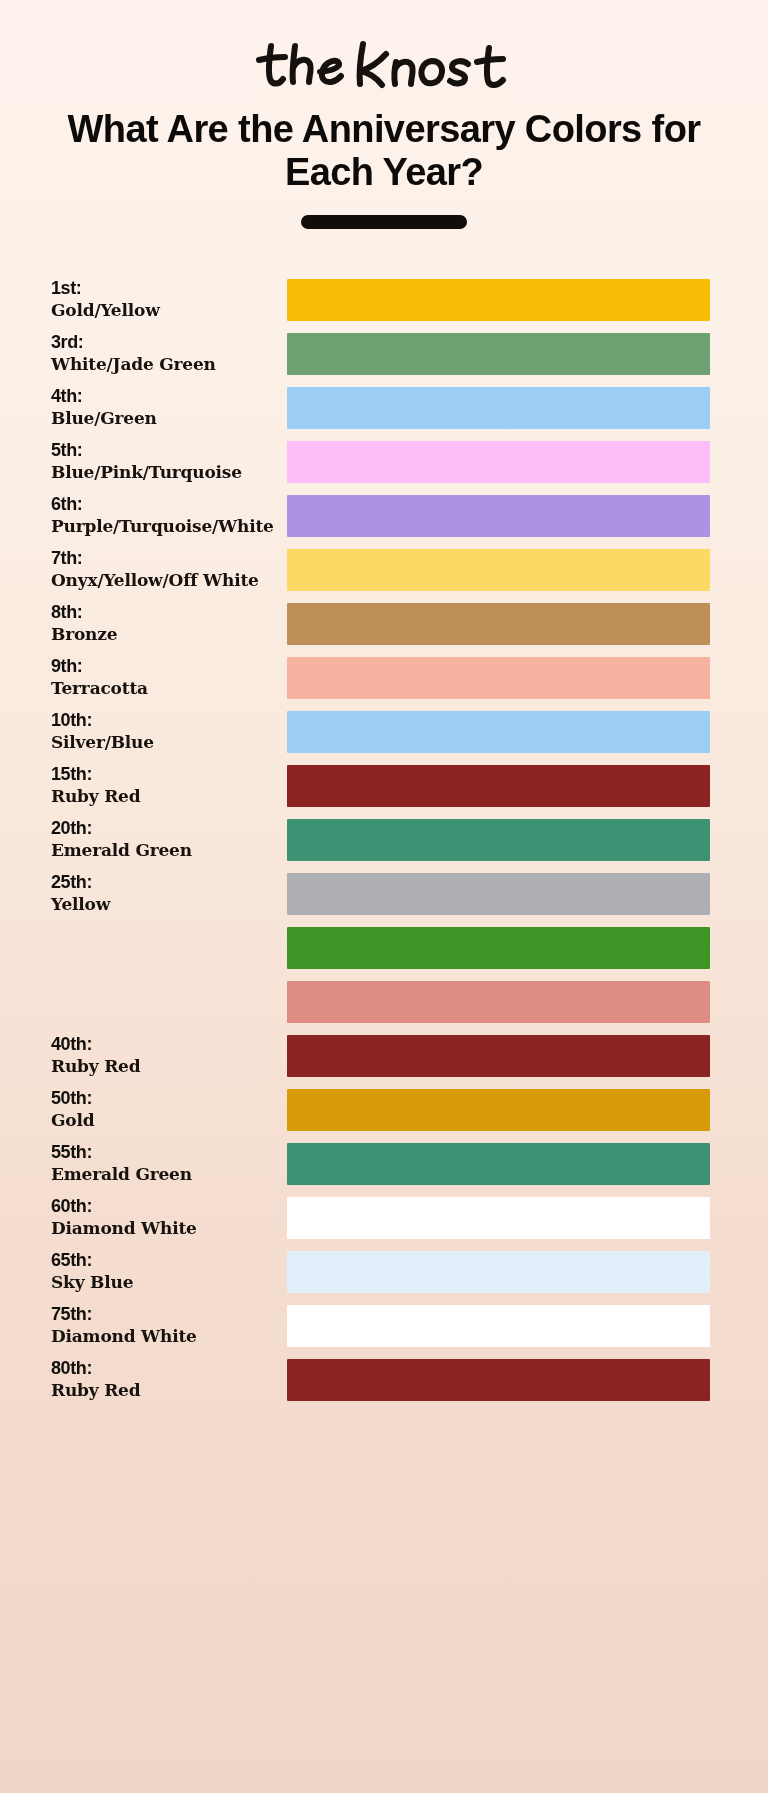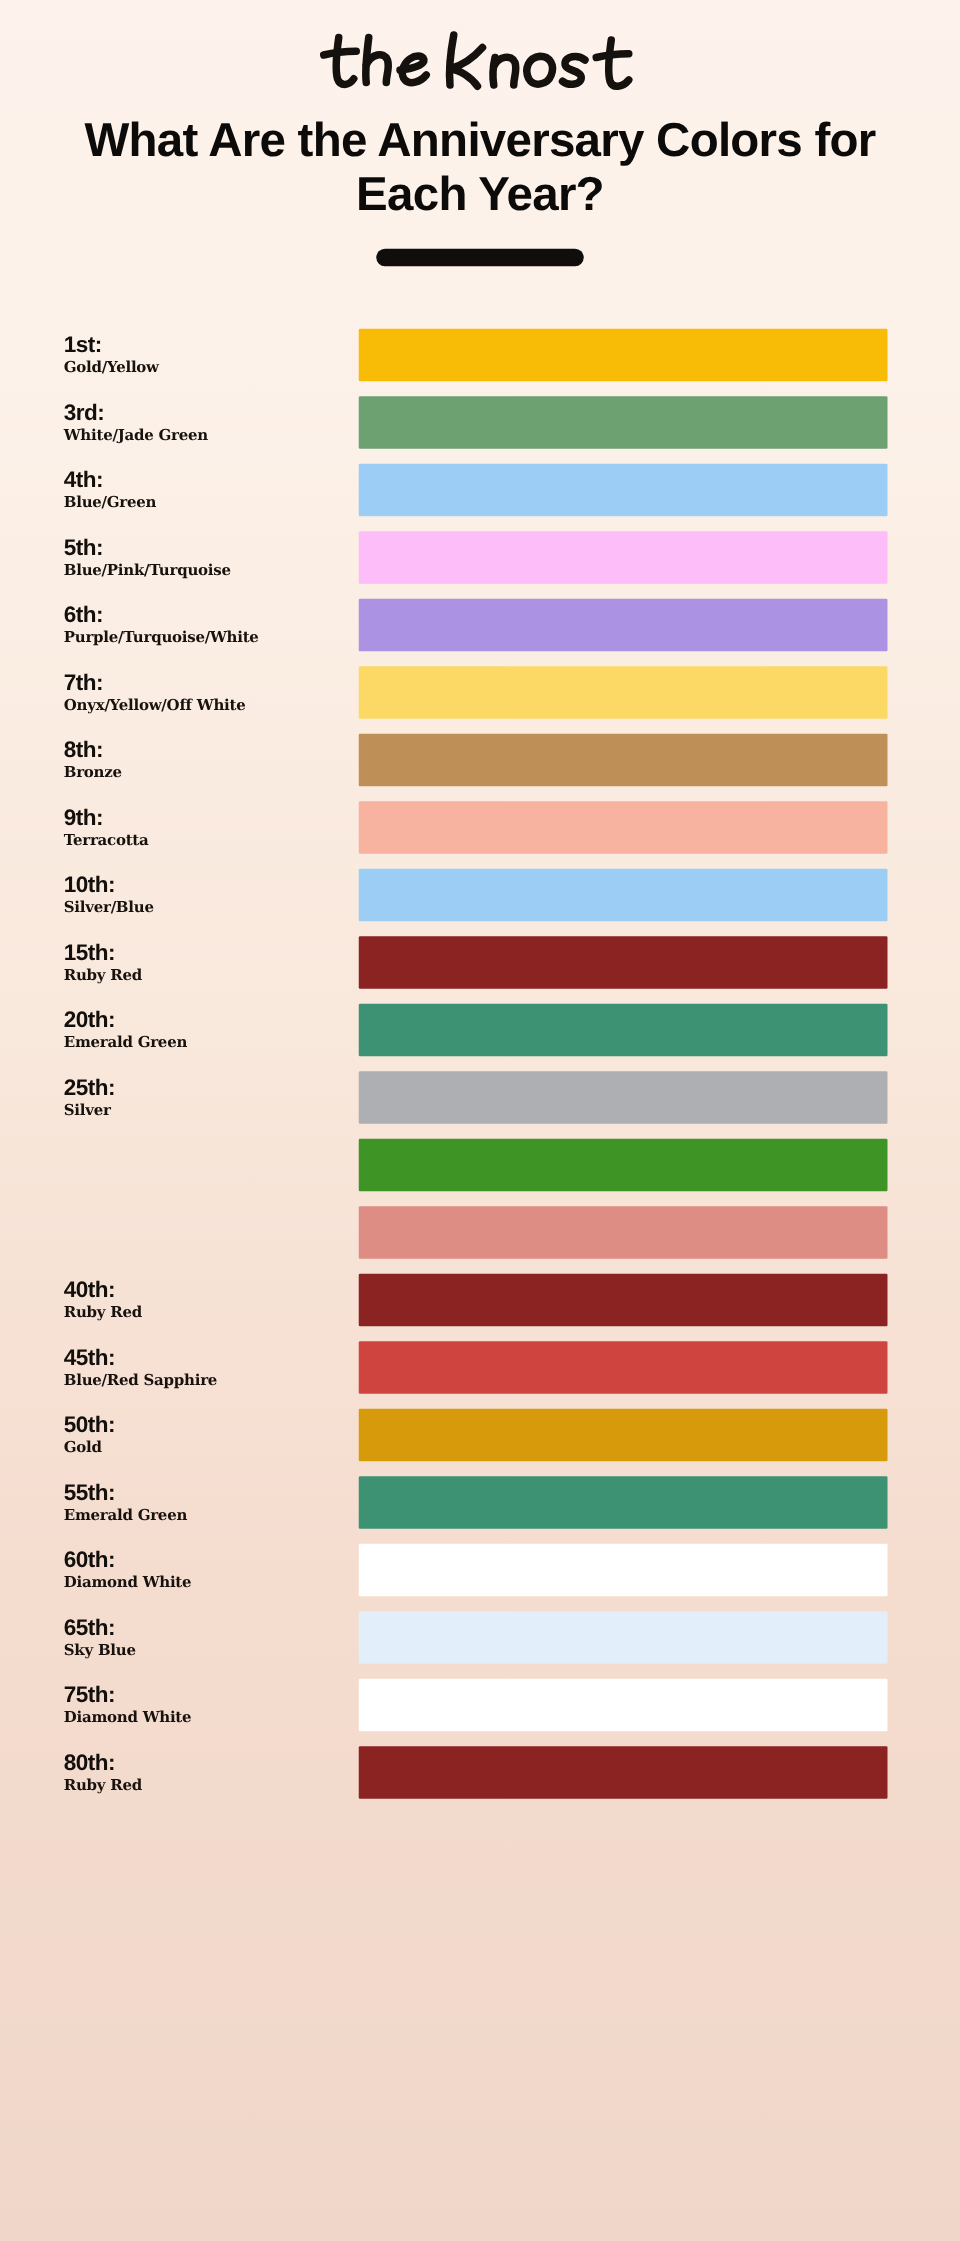--- a/index.html
+++ b/index.html
@@ -12,21 +12,21 @@
 
   body {
     font-family: "Liberation Sans", sans-serif;
     background: linear-gradient(to bottom, #fdf3ec 0%, #fcf1e8 18%, #f9e8dc 45%, #f4dcce 72%, #efd6c8 100%);
     position: relative;
     overflow: hidden;
   }
 
   
   .header {
-    padding-top: 22px;
+    padding-top: 38px;
     text-align: center;
   }
 
   .brand-logo {
     display: block;
     margin: 0 auto;
     width: 270px;
     height: 56px;
   }
 
@@ -78,21 +78,21 @@
     font-size: 18px;
     letter-spacing: -0.4px;
     color: #120f0c;
     line-height: 1.12;
   }
 
   .row-colorname {
     display: block;
     font-family: "DejaVu Serif", serif;
     font-weight: bold;
-    font-size: 12px;
+    font-size: 17px;
     letter-spacing: -0.2px;
     color: #17120e;
     line-height: 1.3;
     margin-top: 1px;
   }
 
   .row-swatch {
     position: absolute;
     left: 287px;
     right: 58px;
@@ -213,46 +213,39 @@
     <div class="color-row">
       <div class="row-text">
         <span class="row-ordinal">20th:</span>
         <span class="row-colorname">Emerald Green</span>
       </div>
       <div class="row-swatch" style="background: rgb(60, 146, 114);"></div>
     </div>
     <div class="color-row">
       <div class="row-text">
         <span class="row-ordinal">25th:</span>
-        <span class="row-colorname">Silver</span>
+        <span class="row-colorname">Yellow</span>
       </div>
       <div class="row-swatch" style="background: rgb(173, 175, 178);"></div>
     </div>
     <div class="color-row">
       <div class="row-swatch" style="background: rgb(63, 148, 38);"></div>
     </div>
     <div class="color-row">
       <div class="row-swatch" style="background: rgb(221, 141, 132);"></div>
     </div>
     <div class="color-row">
       <div class="row-text">
         <span class="row-ordinal">40th:</span>
         <span class="row-colorname">Ruby Red</span>
       </div>
       <div class="row-swatch" style="background: rgb(139, 35, 34);"></div>
     </div>
     <div class="color-row">
       <div class="row-text">
-        <span class="row-ordinal">45th:</span>
-        <span class="row-colorname">Blue/Red Sapphire</span>
-      </div>
-      <div class="row-swatch" style="background: rgb(208, 68, 64);"></div>
-    </div>
-    <div class="color-row">
-      <div class="row-text">
         <span class="row-ordinal">50th:</span>
         <span class="row-colorname">Gold</span>
       </div>
       <div class="row-swatch" style="background: rgb(214, 154, 11);"></div>
     </div>
     <div class="color-row">
       <div class="row-text">
         <span class="row-ordinal">55th:</span>
         <span class="row-colorname">Emerald Green</span>
       </div>

